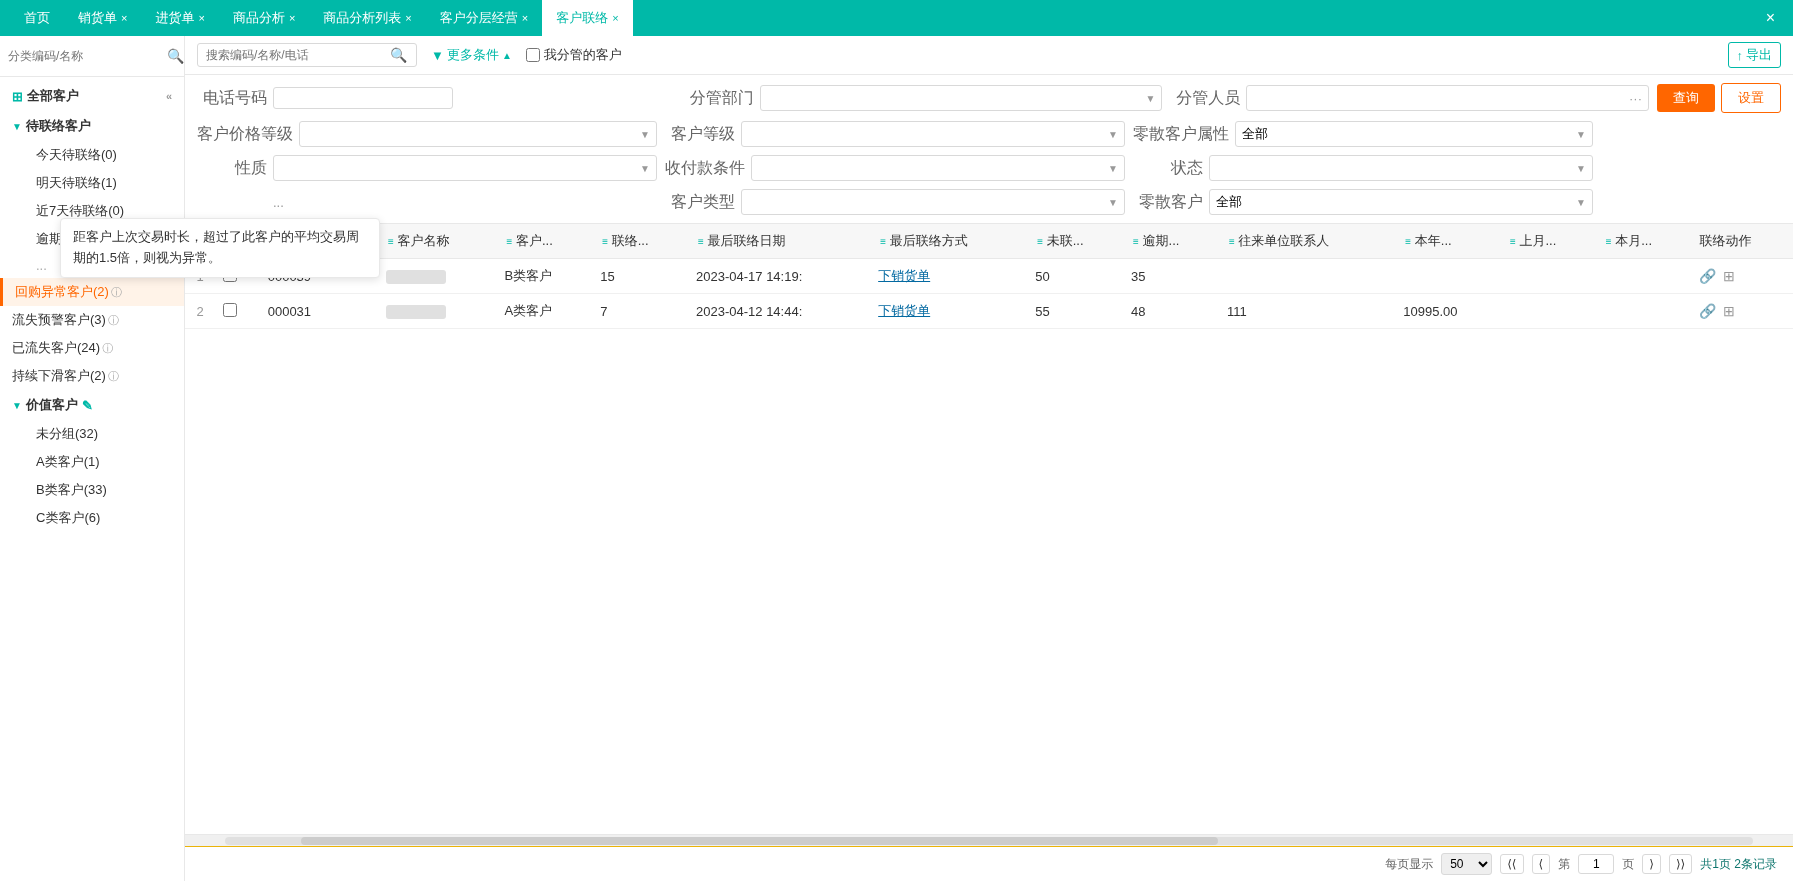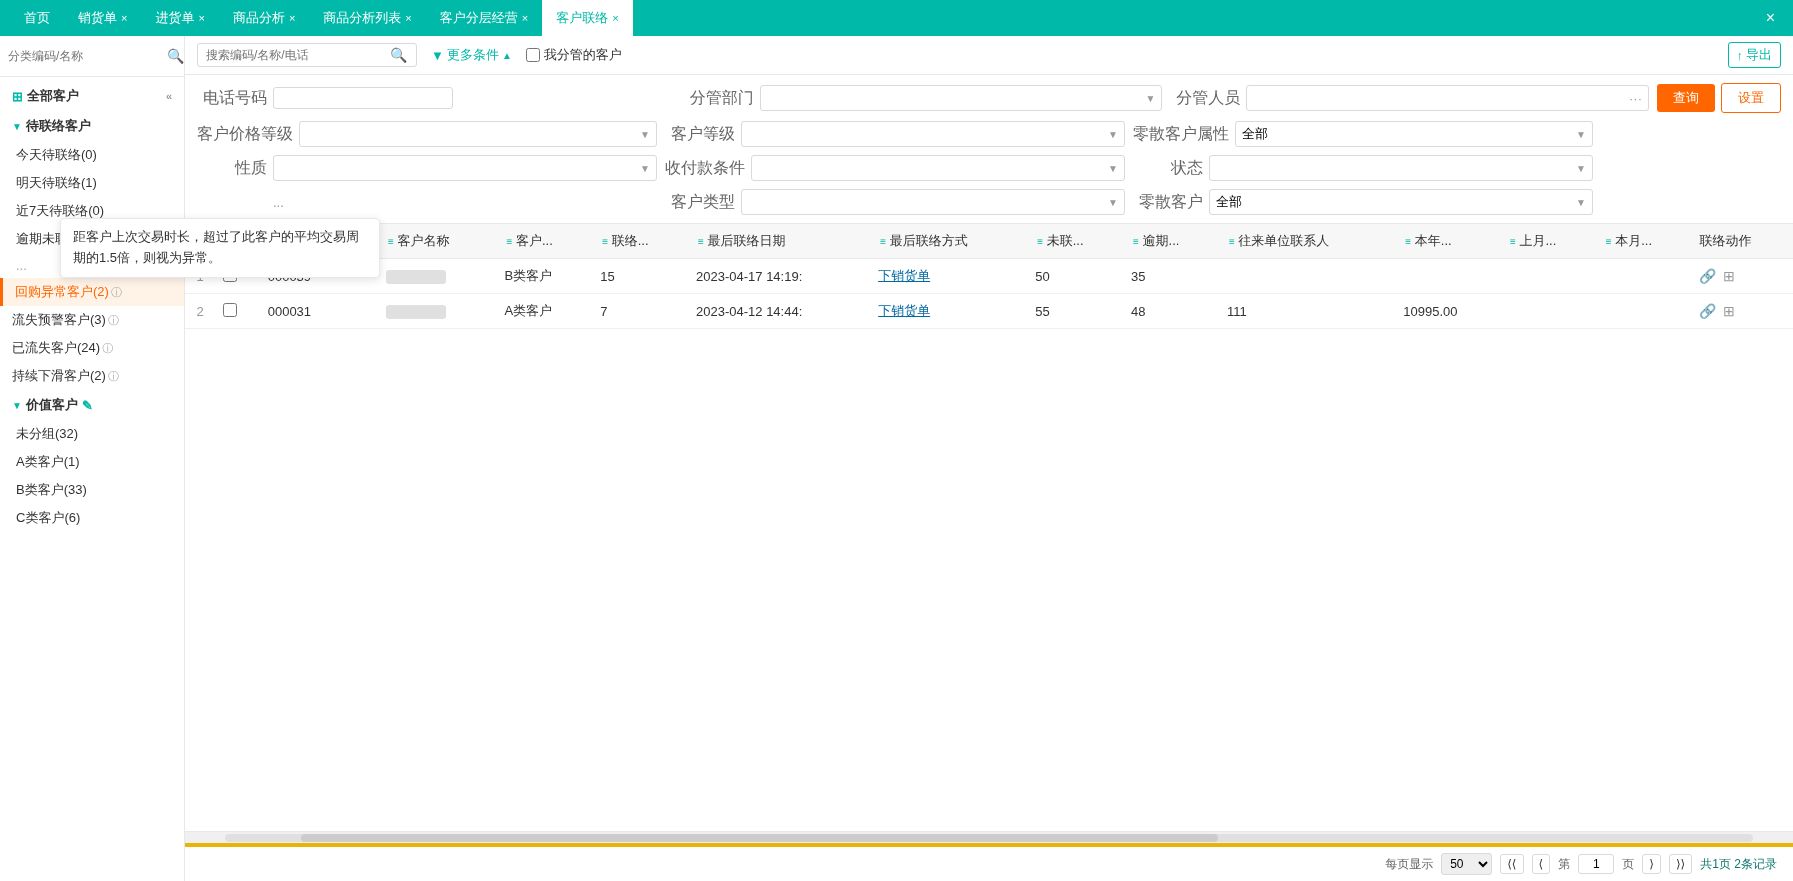--- a/index.html
+++ b/index.html
@@ -47,21 +47,21 @@
     .sidebar-tree { flex: 1; overflow-y: auto; padding: 4px 0; }
     .sidebar-tree-item {
       padding: 5px 12px; cursor: pointer; display: flex; align-items: center;
       font-size: 12px; color: #333;
     }
     .sidebar-tree-header {
       display: flex; align-items: center; padding: 6px 12px; font-size: 12px;
       color: #333; font-weight: bold; cursor: pointer;
     }
     .sidebar-tree-header .collapse-icon { margin-left: auto; color: #999; font-size: 11px; }
-    .sidebar-tree-group { padding-left: 4px; }
+    .sidebar-tree-group { padding-left: 24px; }
     .tree-arrow { margin-right: 4px; color: #00b9a8; font-size: 10px; }
 
     
     .content-area {
       flex: 1; display: flex; flex-direction: column; overflow: hidden;
     }
 
     
     .filter-bar {
       background: #fff; border-bottom: 1px solid #e8e8e8; padding: 6px 12px;
@@ -156,21 +156,21 @@
     }
     .scrollbar-track {
       flex: 1; height: 8px; background: #e0e0e0; border-radius: 4px; margin: 0 40px; position: relative;
     }
     .scrollbar-thumb {
       width: 60%; height: 100%; background: #ccc; border-radius: 4px; position: absolute; left: 5%;
     }
 
     
     .pagination-bar {
-      display: flex; align-items: center; padding: 6px 16px; border-top: 4px solid #eab308;
+      display: flex; align-items: center; padding: 6px 16px; border-top: 1px solid #eab308;
       background: #fff; justify-content: flex-end; gap: 8px;
     }
     .pag-label { font-size: 12px; color: #666; }
     .pag-select {
       border: 1px solid #d9d9d9; border-radius: 3px; padding: 2px 4px;
       font-size: 12px; outline: none;
     }
     .pag-btn {
       border: 1px solid #d9d9d9; background: #fff; border-radius: 3px;
       padding: 2px 6px; cursor: pointer; font-size: 12px; color: #333;

